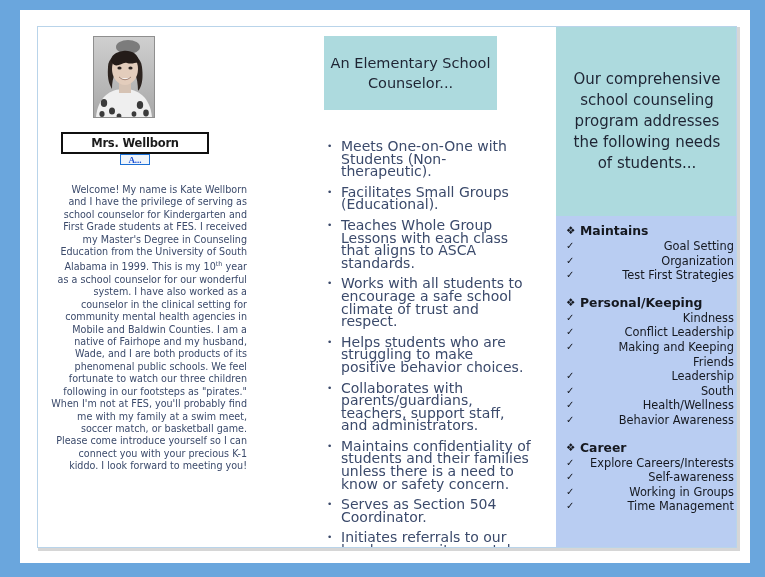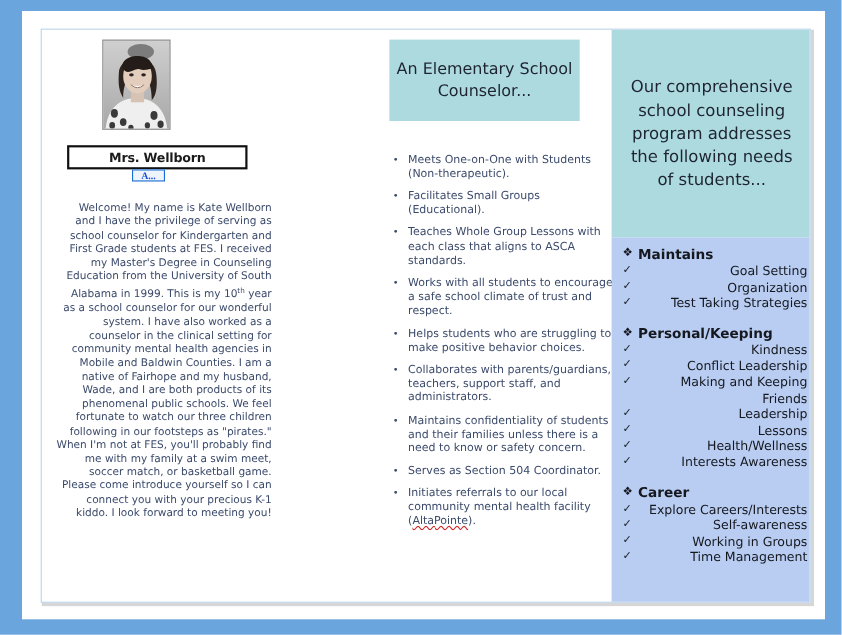--- a/index.html
+++ b/index.html
@@ -47,38 +47,38 @@
     z-index: 0;
   }
 
   
   .col {
     position: absolute;
     top: 0;
     box-sizing: border-box;
   }
   #col-left   { left: 0px;   width: 265px; height: 100%; }
-  #col-mid    { left: 279px; width: 253px; height: 100%; }
+  #col-mid    { left: 249px; width: 253px; height: 100%; }
   #col-right  { left: 518px; width: 182px; height: 100%; }
 
   
   #photo-wrap {
     position: absolute;
     left: 55px; top: 9px;
     width: 60px; height: 80px;
     border: 1px solid #8f8f8f;
     background: #d8d8d8;
     overflow: hidden;
   }
   #photo-wrap svg { display: block; }
 
   #name-box {
     position: absolute;
     left: 23px; top: 105px;
-    width: 164px; height: 22px;
+    width: 148px; height: 22px;
     border: 2px solid #101010;
     background: #ffffff;
     display: flex;
     align-items: center;
     justify-content: center;
     box-sizing: border-box;
   }
   #name-box .name-text {
     font-family: "DejaVu Sans", sans-serif;
     font-size: 11.5px;
@@ -146,21 +146,21 @@
     width: 14px;
     flex: 0 0 14px;
     font-family: "DejaVu Sans", sans-serif;
     font-size: 9px;
     color: #3b4a6b;
     line-height: 12.6px;
   }
   #mid-list .bullet-txt {
     flex: 1 1 auto;
     font-family: "DejaVu Sans", sans-serif;
-    font-size: 10px;
+    font-size: 14px;
     line-height: 12.6px;
     color: #3b4a6b;
   }
   .spellerr {
     text-decoration: underline wavy #d02a2a;
     text-decoration-skip-ink: none;
   }
 
   
   #right-header {
@@ -349,21 +349,21 @@
             <div class="ritem">
               <span class="check">✓</span>
               <span class="rtxt">Goal Setting</span>
             </div>
             <div class="ritem">
               <span class="check">✓</span>
               <span class="rtxt">Organization</span>
             </div>
             <div class="ritem">
               <span class="check">✓</span>
-              <span class="rtxt">Test Taking Strategies</span>
+              <span class="rtxt">Test First Strategies</span>
             </div>
           </div>
           <div class="gap"></div>
           <div class="rgroup">
             <div class="rgroup-head">
               <span class="diamond">❖</span>
               <span class="gtitle">Personal/Keeping</span>
             </div>
             <div class="ritem">
               <span class="check">✓</span>
@@ -376,29 +376,29 @@
             <div class="ritem">
               <span class="check">✓</span>
               <span class="rtxt">Making and Keeping Friends</span>
             </div>
             <div class="ritem">
               <span class="check">✓</span>
               <span class="rtxt">Leadership</span>
             </div>
             <div class="ritem">
               <span class="check">✓</span>
-              <span class="rtxt">Lessons</span>
+              <span class="rtxt">South</span>
             </div>
             <div class="ritem">
               <span class="check">✓</span>
               <span class="rtxt">Health/Wellness</span>
             </div>
             <div class="ritem">
               <span class="check">✓</span>
-              <span class="rtxt">Interests Awareness</span>
+              <span class="rtxt">Behavior Awareness</span>
             </div>
           </div>
           <div class="gap"></div>
           <div class="rgroup">
             <div class="rgroup-head">
               <span class="diamond">❖</span>
               <span class="gtitle">Career</span>
             </div>
             <div class="ritem">
               <span class="check">✓</span>

